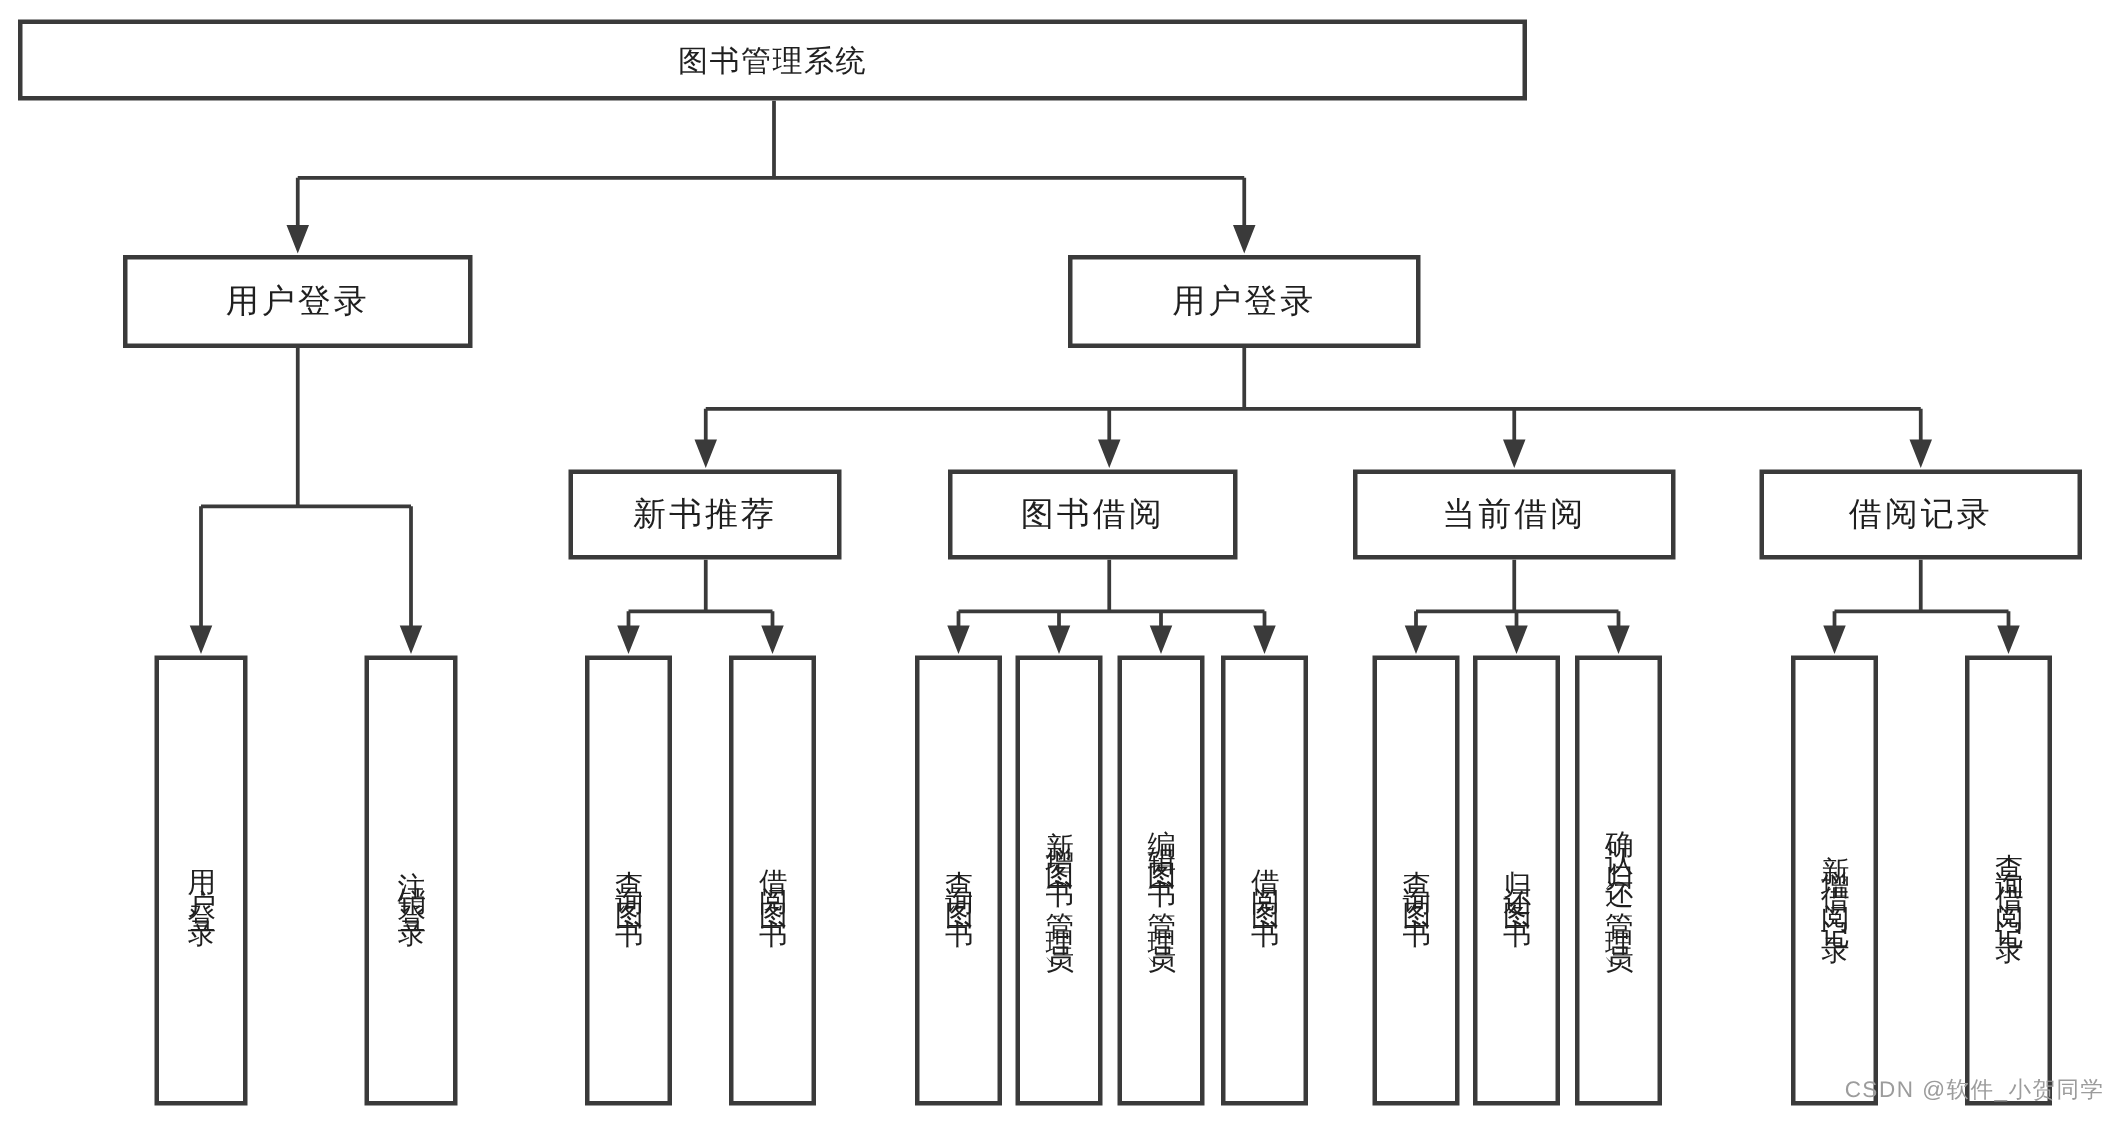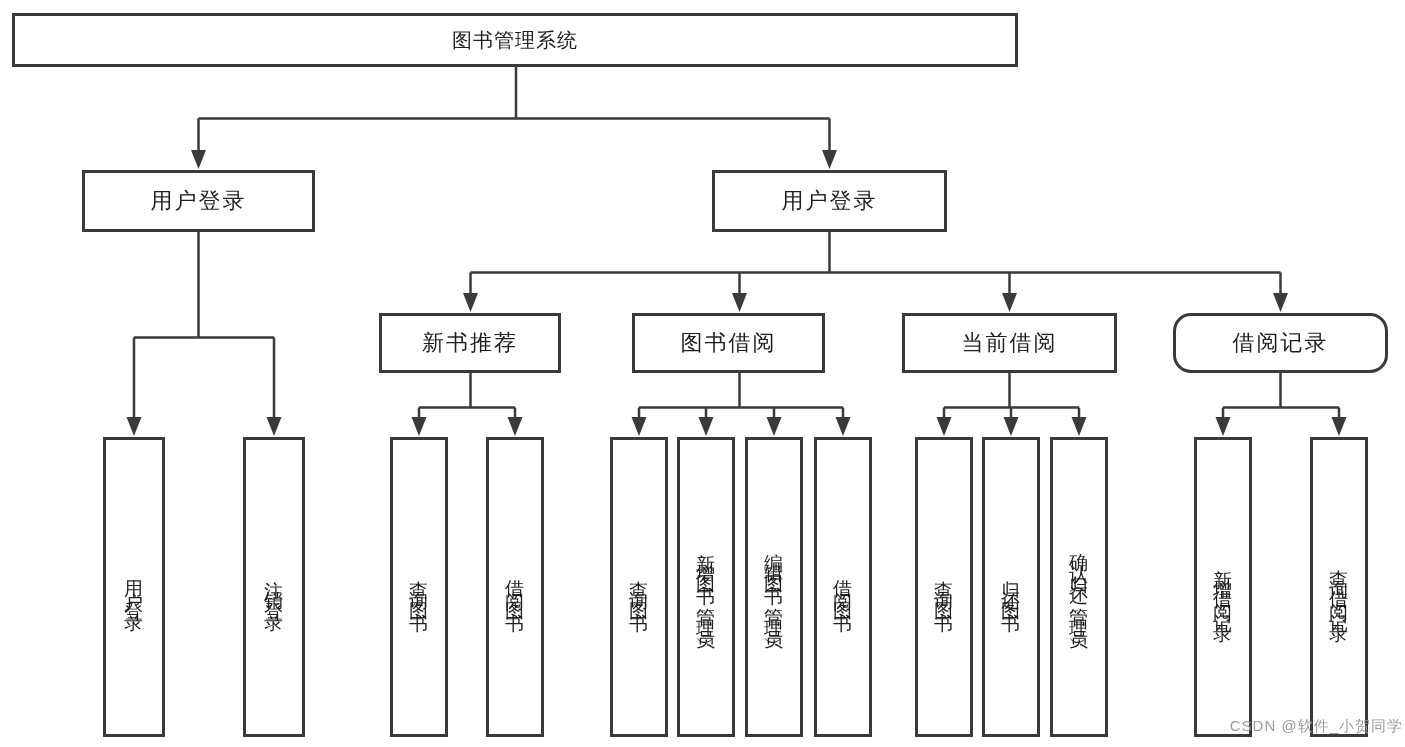--- a/index.html
+++ b/index.html
@@ -115,21 +115,21 @@
 
   <div class="node f22" style="left:379px;top:313px;width:182px;height:60px;">
     <span>新书推荐</span>
   </div>
   <div class="node f22" style="left:632px;top:313px;width:193px;height:60px;">
     <span>图书借阅</span>
   </div>
   <div class="node f22" style="left:902px;top:313px;width:215px;height:60px;">
     <span>当前借阅</span>
   </div>
-  <div class="node f22" style="left:1173px;top:313px;width:215px;height:60px;border-radius:18px;">
+  <div class="node f22" style="left:1173px;top:313px;width:215px;height:60px;">
     <span>借阅记录</span>
   </div>
 
   <div class="node vnode" style="left:103px;top:437px;width:62px;height:300px;">
     <span>用户登录</span>
   </div>
   <div class="node vnode" style="left:243px;top:437px;width:62px;height:300px;">
     <span>注销登录</span>
   </div>
 

